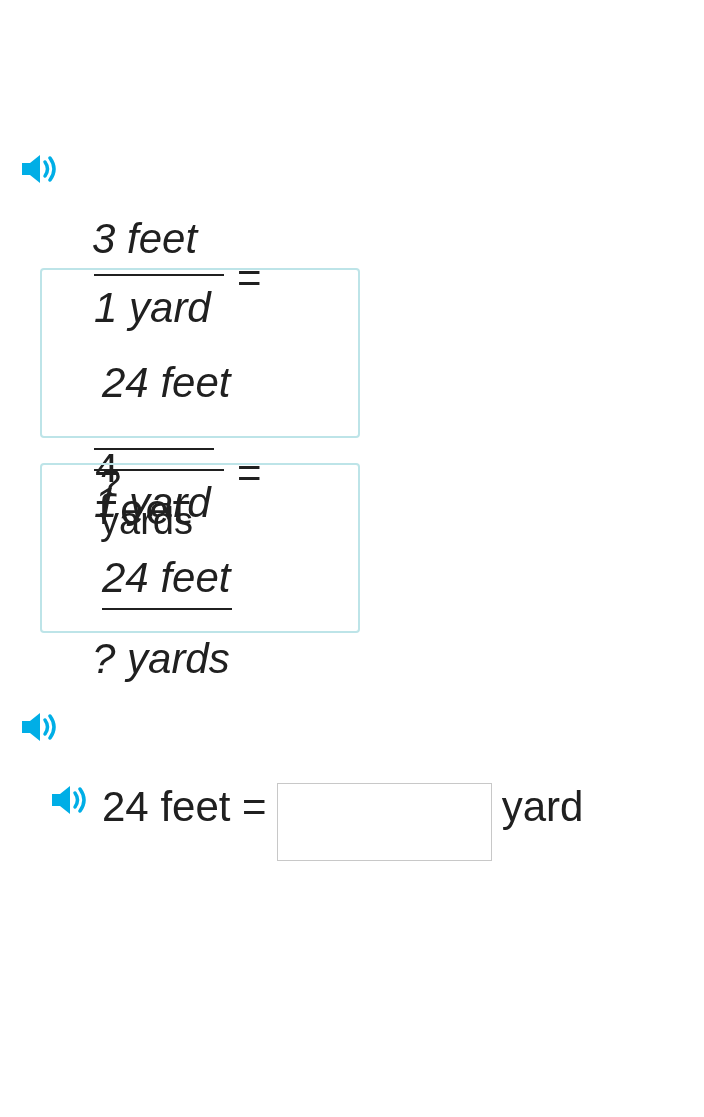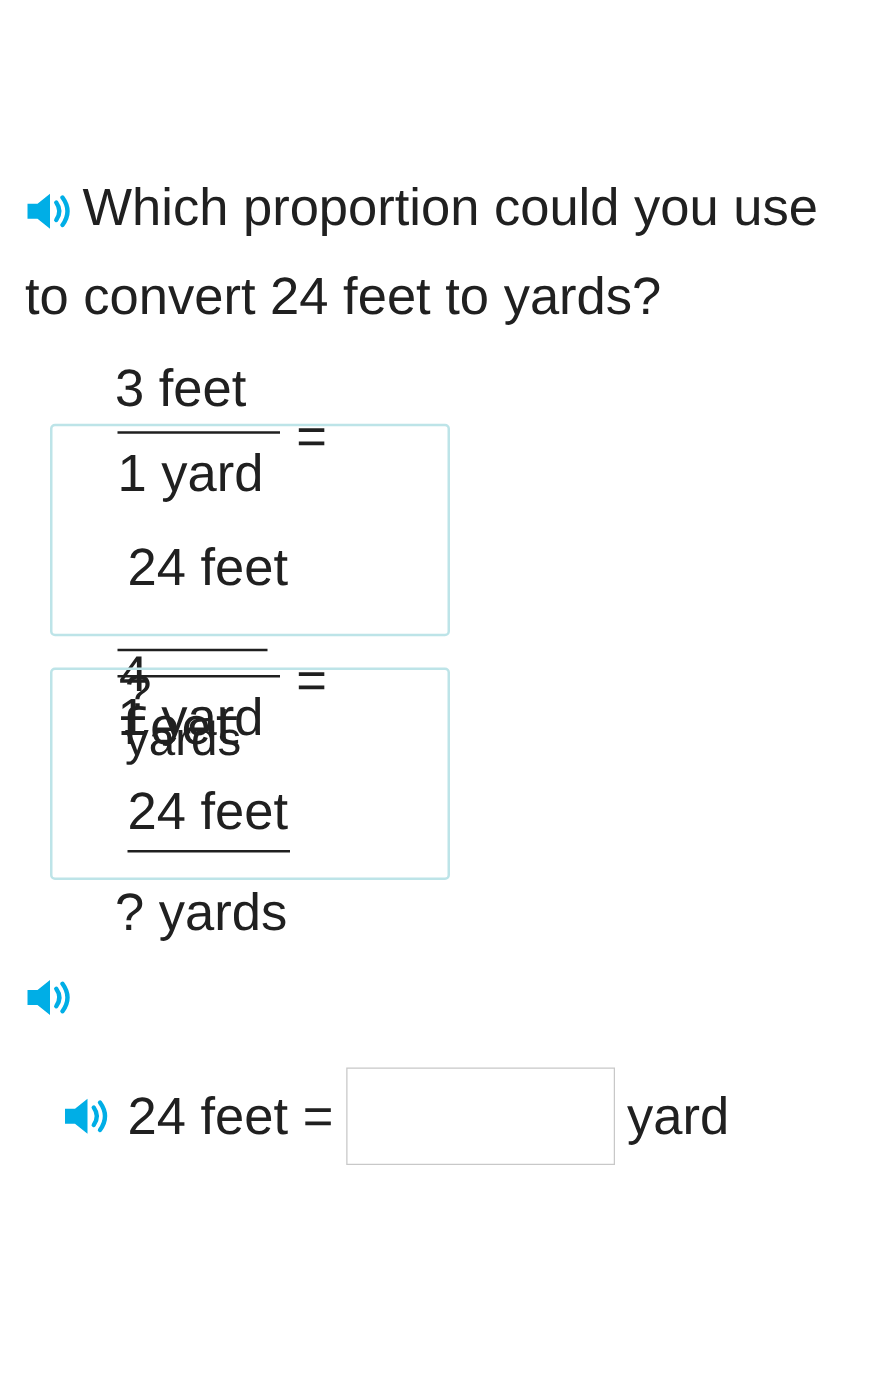--- a/index.html
+++ b/index.html
@@ -36,27 +36,27 @@
     background: transparent;
   }
   .frac-line {
     border-top: 2px solid #202020;
     width: 130px;
     margin: 4px 0;
   }
   .eq-sign {
     position: absolute;
   }
-  .term { line-height: 1.35; }
+  .term { line-height: 1.35; font-style: italic; }
   .convert-line { margin-top: 12px; }
   .answer-line {
     margin-top: 35px;
     padding-left: 30px;
     display: flex;
-    align-items: center;
+    align-items: flex-start;
   }
   .answer-input {
     width: 215px;
     height: 78px;
     border: 1px solid #c8c8c8;
     font-size: 42px;
     padding: 0 8px;
     margin: 0 10px;
   }
   .stack { position: relative; }
@@ -66,21 +66,21 @@
 
 <div class="content">
 
   <div class="question-text">
     <span class="speaker-icon">
       <svg width="40" height="34" viewBox="0 0 40 34">
         <path d="M2 11 L10 11 L20 3 L20 31 L10 23 L2 23 Z" fill="#00aee6"></path>
         <path d="M25 10 Q30 17 25 24" stroke="#00aee6" stroke-width="3.5" fill="none" stroke-linecap="round"></path>
         <path d="M30 6 Q38 17 30 28" stroke="#00aee6" stroke-width="3.5" fill="none" stroke-linecap="round"></path>
       </svg>
-    </span><span>Which proportion could you use to convert 24 feet to yards?</span>
+    </span>
   </div>
 
   <div class="pad-left term">3 feet</div>
 
   <div class="opt-box stack" style="height:170px;">
     <div class="frac-line"></div>
     <span class="eq-sign" style="left:195px; top:-16px;">=</span>
     <div class="term">1 yard</div>
     <div style="height:18px;"></div>
     <div class="term" style="padding-left:8px;">24 feet</div>

